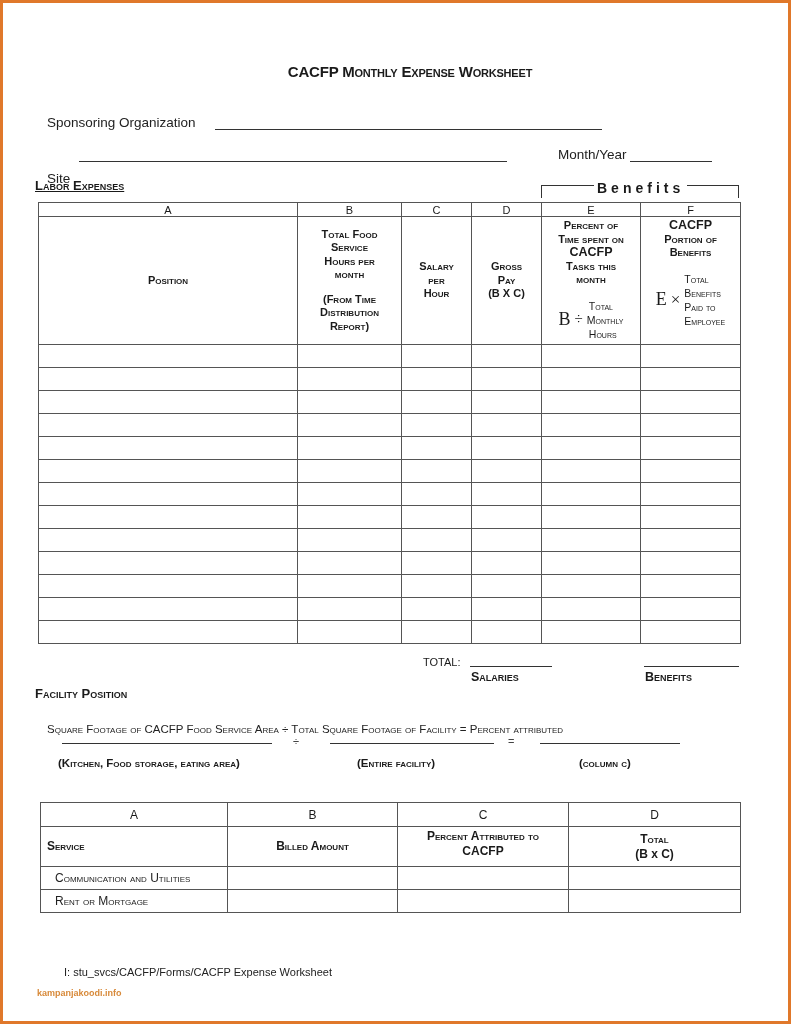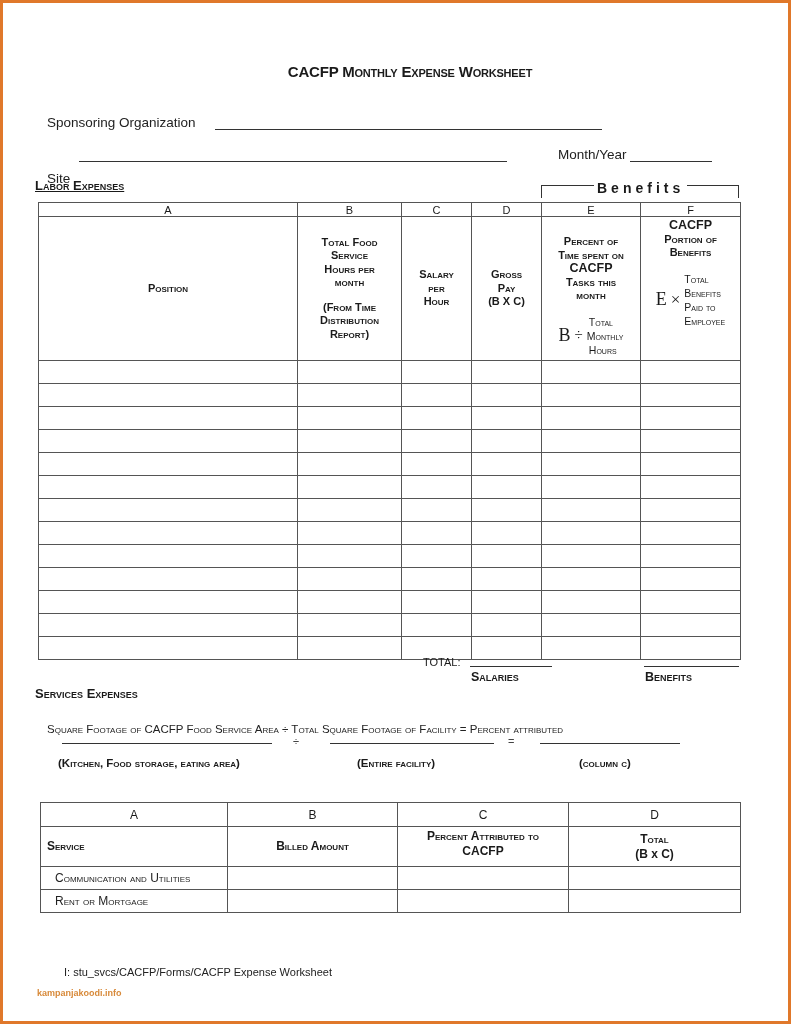--- a/index.html
+++ b/index.html
@@ -115,21 +115,21 @@
     <td class="sc">
       <div>Salary</div>
       <div>per</div>
       <div>Hour</div>
     </td>
     <td class="sc">
       <div>Gross</div>
       <div>Pay</div>
       <div>(B X C)</div>
     </td>
-    <td class="sc" style="vertical-align:top; padding-top:18px;">
+    <td class="sc" style="vertical-align:top; padding-top:2px;">
       <div>Percent of</div>
       <div>Time spent on</div>
       <div style="font-size:12.5px">CACFP</div>
       <div>Tasks this</div>
       <div>month</div>
       <div class="formula">
         <span class="big">B</span>
         <span class="big" style="font-size:15px">÷</span>
         <span class="small">
           <div style="padding-left:2px">Total</div>
@@ -262,21 +262,21 @@
       </tr>
     </tbody>
 </table>
 
 <div class="abs total-label" style="left:423px; top:656px;">TOTAL:</div>
 <div class="uline" style="left:470px; width:82px; top:666px;"></div>
 <div class="abs tot-cap" style="left:471px; top:670px;">Salaries</div>
 <div class="uline" style="left:644px; width:95px; top:666px;"></div>
 <div class="abs tot-cap" style="left:645px; top:670px;">Benefits</div>
 
-<div class="abs section-h" style="left:35px; top:686px;">Services Expenses</div>
+<div class="abs section-h" style="left:35px; top:686px;">Facility Position</div>
 <div class="abs facility-line" style="left:47px; top:711px;margin-top:12px;">Square Footage of CACFP Food Service Area  ÷  Total Square Footage of Facility = Percent attributed</div>
 
 <div class="uline" style="left:62px; width:210px; top:743px;"></div>
 <div class="abs" style="left:293px; top:735px; font-size:11px; color:#444;">÷</div>
 <div class="uline" style="left:330px; width:164px; top:743px;"></div>
 <div class="abs" style="left:508px; top:735px; font-size:11px; color:#444;">=</div>
 <div class="uline" style="left:540px; width:140px; top:743px;"></div>
 
 <div class="abs cap-bold" style="left:58px; top:757px;">(Kitchen, Food storage, eating area)</div>
 <div class="abs cap-bold" style="left:357px; top:757px;">(Entire facility)</div>

